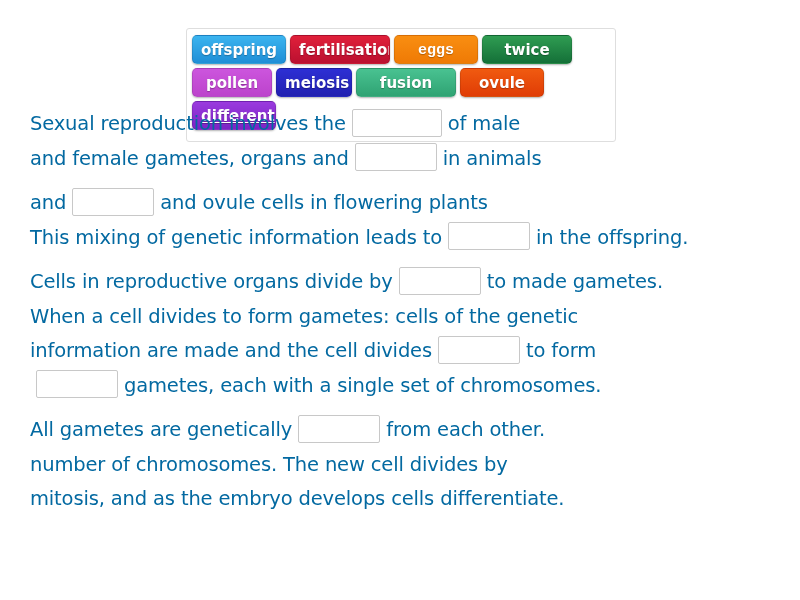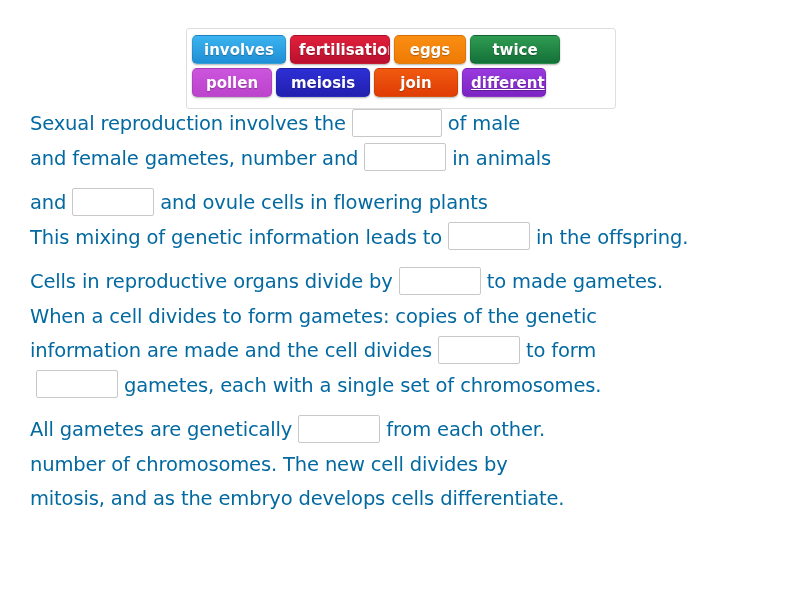--- a/index.html
+++ b/index.html
@@ -87,42 +87,43 @@
     cursor: pointer;
   }
   .blank.w-sm  { width: 70px; }
   .blank.w-md  { width: 80px; }
   .blank.w-lg  { width: 88px; }
 </style>
 </head>
 <body>
 
 <div id="word-bank" style="border-color: rgb(222, 222, 222);">
-    <div class="tile" style="width: 94px; background: linear-gradient(rgb(59, 180, 239) 0%, rgb(31, 142, 214) 100%);">involves</div>
+    <div class="tile" style="width: 94px; background: linear-gradient(rgb(59, 180, 239) 0%, rgb(31, 142, 214) 100%);">offspring</div>
     <div class="tile" style="width: 100px; background: linear-gradient(rgb(224, 32, 58) 0%, rgb(187, 16, 48) 100%);">fertilisation</div>
-    <div class="tile" style="width: 72px; background: linear-gradient(rgb(249, 142, 17) 0%, rgb(239, 122, 5) 100%);">eggs</div>
+    <div class="tile" style="width: 84px; background: linear-gradient(rgb(249, 142, 17) 0%, rgb(239, 122, 5) 100%); font-family: Liberation Mono, monospace;">eggs</div>
     <div class="tile" style="width: 90px; background: linear-gradient(rgb(47, 156, 82) 0%, rgb(20, 112, 56) 100%);">twice</div>
     <div class="tile" style="width: 80px; background: linear-gradient(rgb(204, 85, 221) 0%, rgb(188, 67, 204) 100%); text-align: center;">pollen</div>
-    <div class="tile" style="width: 94px; background: linear-gradient(rgb(45, 47, 212) 0%, rgb(33, 32, 176) 100%);">meiosis</div>
-    <div class="tile" style="width: 84px; background: linear-gradient(rgb(240, 90, 16) 0%, rgb(224, 60, 5) 100%);">join</div>
+    <div class="tile" style="width: 76px; background: linear-gradient(rgb(45, 47, 212) 0%, rgb(33, 32, 176) 100%);">meiosis</div>
+    <div class="tile" style="width: 100px; background: linear-gradient(rgb(73, 194, 145) 0%, rgb(47, 163, 115) 100%);">fusion</div>
+    <div class="tile" style="width: 84px; background: linear-gradient(rgb(240, 90, 16) 0%, rgb(224, 60, 5) 100%);">ovule</div>
     <div class="tile" style="width: 84px; background: linear-gradient(rgb(154, 58, 222) 0%, rgb(124, 35, 196) 100%); text-decoration: underline;">different</div>
   </div>
 
 <div id="sentences">
     <div class="para">
       <div class="line"><span class="txt">Sexual reproduction involves the</span><span class="blank w-lg" style="border-color: rgb(200, 200, 200); background: rgb(255, 255, 255);"></span><span class="txt">of male</span></div>
-      <div class="line"><span class="txt">and female gametes, number and</span><span class="blank w-md" style="border-color: rgb(200, 200, 200); background: rgb(255, 255, 255);"></span><span class="txt">in animals</span></div>
+      <div class="line"><span class="txt">and female gametes, organs and</span><span class="blank w-md" style="border-color: rgb(200, 200, 200); background: rgb(255, 255, 255);"></span><span class="txt">in animals</span></div>
     </div>
     <div class="para">
       <div class="line"><span class="txt">and</span><span class="blank w-md" style="border-color: rgb(200, 200, 200); background: rgb(255, 255, 255);"></span><span class="txt">and ovule cells in flowering plants</span></div>
       <div class="line"><span class="txt">This mixing of genetic information leads to</span><span class="blank w-md" style="border-color: rgb(200, 200, 200); background: rgb(255, 255, 255);"></span><span class="txt">in the offspring.</span></div>
     </div>
     <div class="para">
       <div class="line"><span class="txt">Cells in reproductive organs divide by</span><span class="blank w-md" style="border-color: rgb(200, 200, 200); background: rgb(255, 255, 255);"></span><span class="txt">to made gametes.</span></div>
-      <div class="line"><span class="txt">When a cell divides to form gametes: copies of the genetic</span></div>
+      <div class="line"><span class="txt">When a cell divides to form gametes: cells of the genetic</span></div>
       <div class="line"><span class="txt">information are made and the cell divides</span><span class="blank w-md" style="border-color: rgb(200, 200, 200); background: rgb(255, 255, 255);"></span><span class="txt">to form</span></div>
       <div class="line"><span class="blank w-md" style="border-color: rgb(200, 200, 200); background: rgb(255, 255, 255);"></span><span class="txt">gametes, each with a single set of chromosomes.</span></div>
     </div>
     <div class="para">
       <div class="line"><span class="txt">All gametes are genetically</span><span class="blank w-md" style="border-color: rgb(200, 200, 200); background: rgb(255, 255, 255);"></span><span class="txt">from each other.</span></div>
       <div class="line"><span class="txt">number of chromosomes. The new cell divides by</span></div>
       <div class="line"><span class="txt">mitosis, and as the embryo develops cells differentiate.</span></div>
     </div>
   </div>
 

